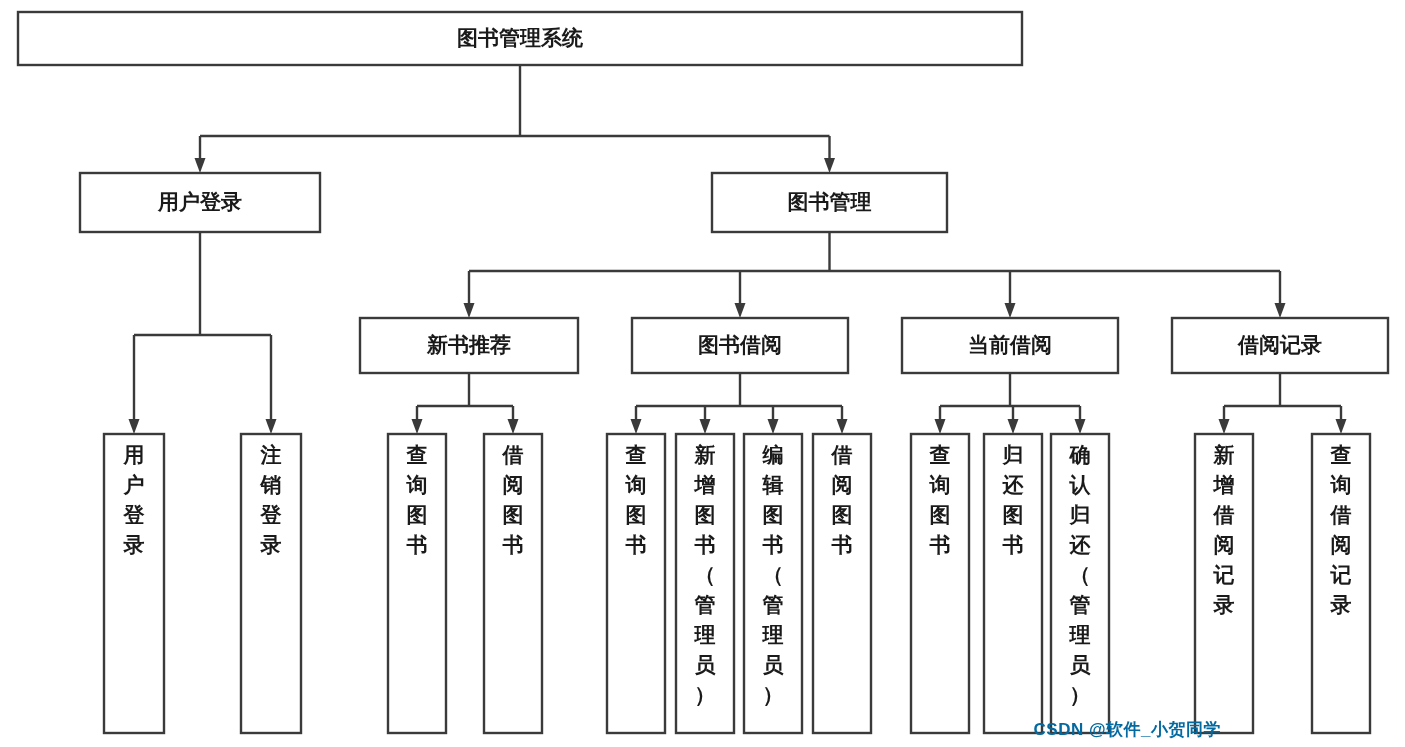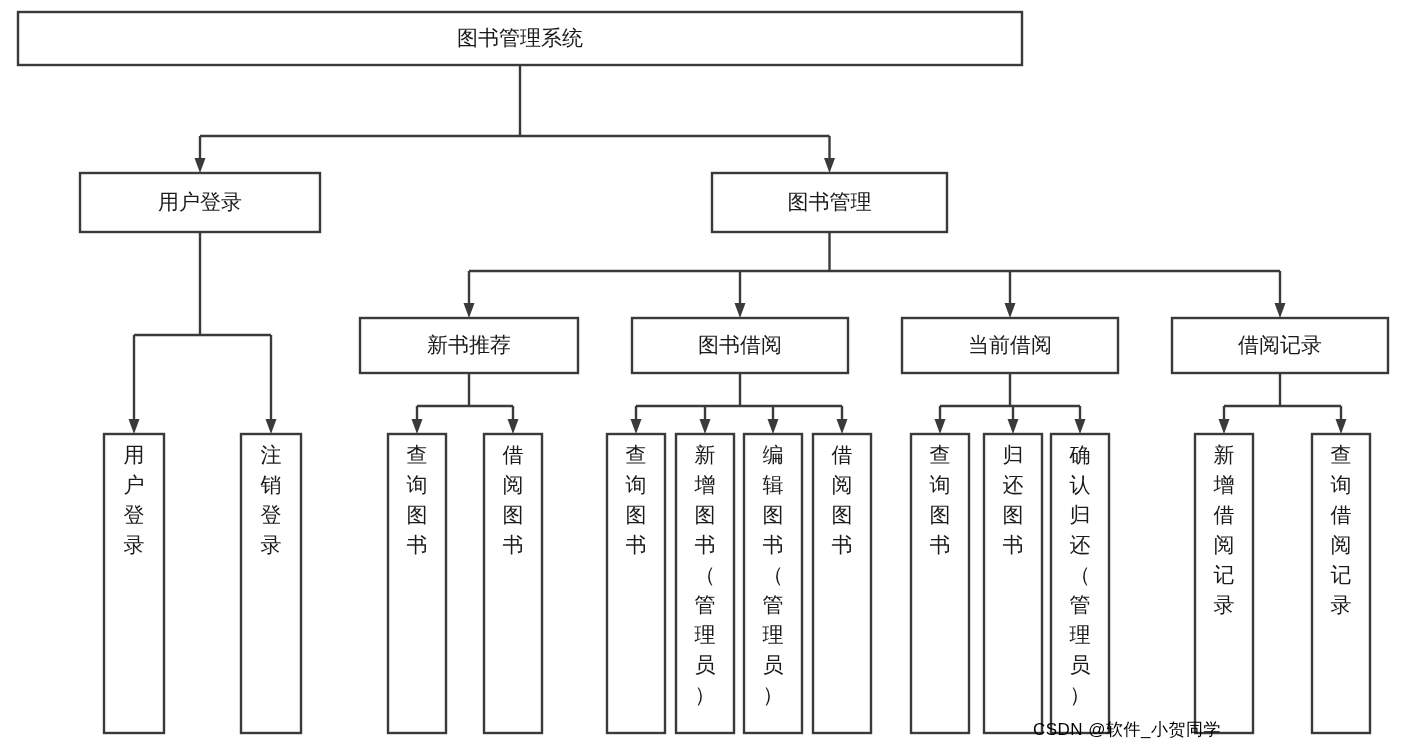--- a/index.html
+++ b/index.html
@@ -12,20 +12,21 @@
     width: 1405px;
     height: 747px;
     font-family: "Liberation Sans", "DejaVu Sans", sans-serif;
     overflow: hidden;
     position: relative;
   }
   #diagram-root {
     position: relative;
     width: 1229px;
     height: 747px;
+    font-weight: bold;
   }
   svg#tree-svg {
     position: absolute;
     left: 0;
     top: 0;
     width: 1405px;
     height: 747px;
     display: block;
   }
   .node-box {
@@ -55,21 +56,21 @@
     font-size: 21px;
     fill: #1a1a1a;
     text-anchor: middle;
   }
   .watermark {
     position: absolute;
     right: 8px;
     bottom: 6px;
     font-family: "Liberation Sans", "DejaVu Sans", sans-serif;
     font-size: 17px;
-    color: #000000;
+    color: #0369a1;
     white-space: nowrap;
     letter-spacing: 0.5px;
   }
 </style>
 </head>
 <body>
 
 <div id="diagram-root">
   <svg id="tree-svg" viewBox="0 0 1405 747">
     <g id="connectors-layer">

